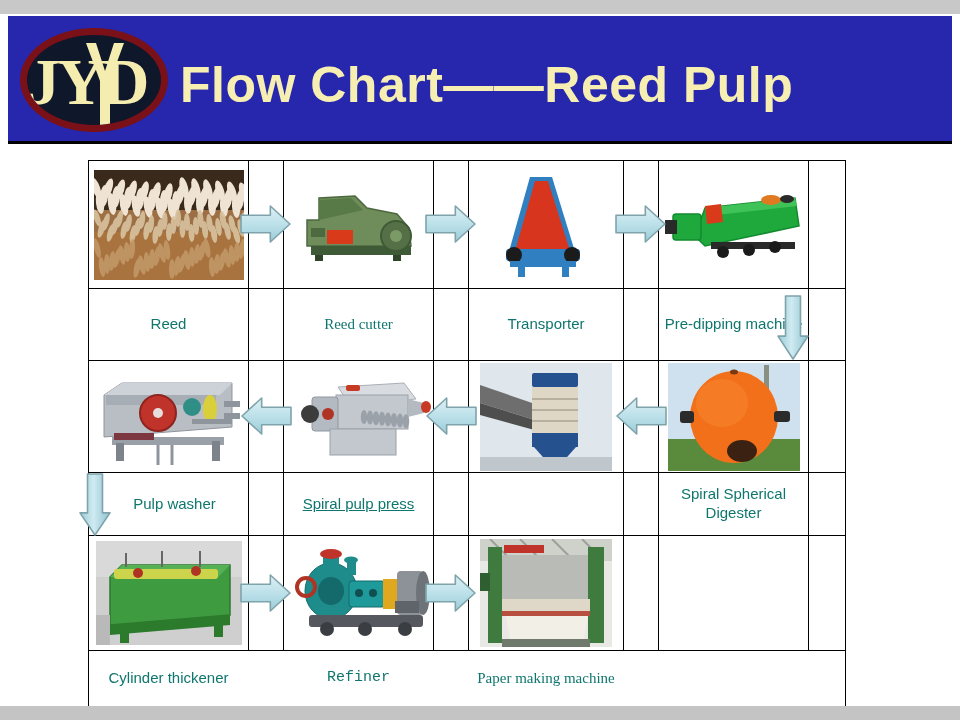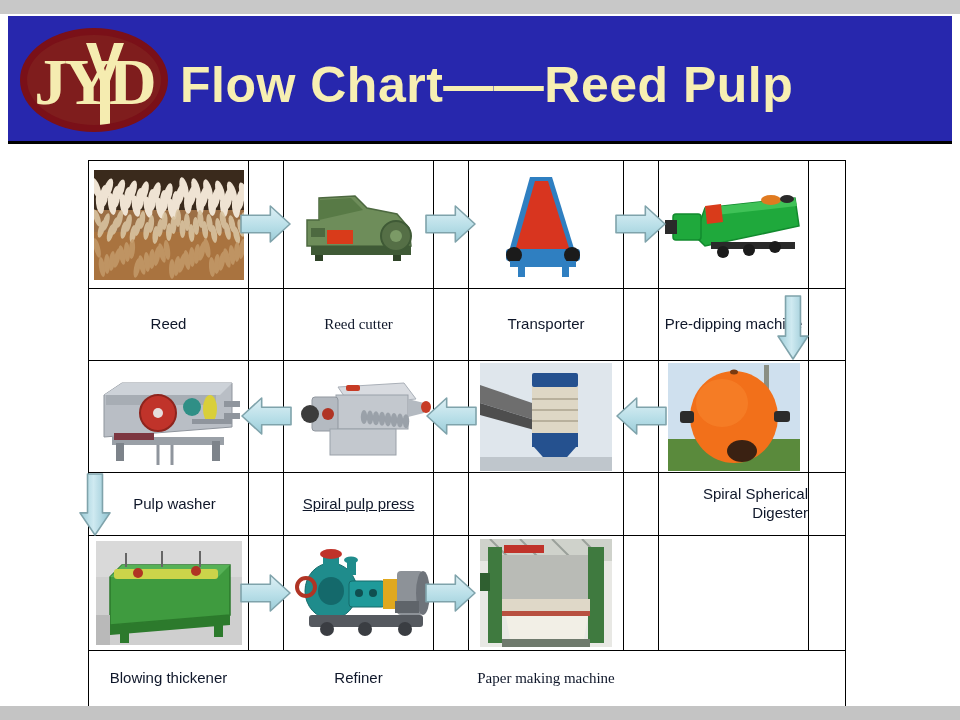--- a/index.html
+++ b/index.html
@@ -31,26 +31,26 @@
     width: 944px; height: 128px;
     background: #2727ad;
     border-bottom: 3px solid #000000;
     box-sizing: border-box;
   }
   .logo {
     position: absolute;
     left: 12px; top: 12px;
     width: 148px; height: 104px;
     border-radius: 50%;
-    background: #7f1d1d;
+    background: #0f172a;
     border: 7px solid #7a1018;
     box-sizing: border-box;
     display: flex;
     align-items: center;
-    justify-content: center;
+    justify-content: flex-start;
     overflow: hidden;
   }
   .logo-text {
     font-family: "Liberation Serif", serif;
     font-weight: bold;
     font-size: 66px;
     color: #f5ecb0;
     letter-spacing: -3px;
     line-height: 1;
     position: relative;
@@ -89,22 +89,22 @@
   .cell {
     position: absolute;
     box-sizing: border-box;
     display: flex;
     align-items: center;
     justify-content: center;
     overflow: hidden;
   }
   .label-cell {
     font-size: 15px;
-    color: #0f172a;
-    text-align: right;
+    color: #0f766e;
+    text-align: center;
     line-height: 1.25;
     font-family: "Liberation Sans", sans-serif;
   }
   .photo {
     width: 100%;
     height: 100%;
     display: flex;
     align-items: center;
     justify-content: center;
     position: relative;
@@ -438,21 +438,21 @@
     <line x1="30" y1="12" x2="30" y2="26" stroke="#666" stroke-width="2"></line>
     <line x1="66" y1="10" x2="66" y2="26" stroke="#666" stroke-width="2"></line>
     <line x1="104" y1="10" x2="104" y2="26" stroke="#666" stroke-width="2"></line>
     <path d="M14 84 L134 74 L134 84 L14 94 Z" fill="#2c7a2c"></path>
     <rect x="24" y="90" width="9" height="12" fill="#2c7a2c"></rect>
     <rect x="118" y="84" width="9" height="12" fill="#2c7a2c"></rect>
     <rect x="0" y="74" width="14" height="30" fill="#b9b9b9"></rect>
   </svg>
       </div>
     </div>
-    <div class="cell label-cell" style="left: 89px; top: 501px; width: 159px; height: 55px;">Blowing thickener</div>
+    <div class="cell label-cell" style="left: 89px; top: 501px; width: 159px; height: 55px;">Cylinder thickener</div>
     <div class="cell" style="left: 284px; top: 386px; width: 149px; height: 114px;">
       <div class="photo">
         <svg width="144" height="96" viewBox="0 0 144 96">
     <rect width="144" height="96" fill="#ffffff"></rect>
     <ellipse cx="44" cy="46" rx="26" ry="28" fill="#1f8c8c" stroke="#156b6b"></ellipse>
     <ellipse cx="44" cy="46" rx="13" ry="14" fill="#14696b"></ellipse>
     <rect x="36" y="10" width="16" height="12" fill="#1f8c8c"></rect>
     <ellipse cx="44" cy="9" rx="11" ry="5" fill="#c0332a"></ellipse>
     <rect x="60" y="16" width="9" height="14" fill="#1f8c8c"></rect>
     <ellipse cx="64" cy="15" rx="7" ry="3.5" fill="#1f8c8c"></ellipse>
@@ -464,21 +464,21 @@
     <rect x="110" y="26" width="26" height="44" rx="4" fill="#8d9298"></rect>
     <ellipse cx="136" cy="48" rx="7" ry="22" fill="#6e737a"></ellipse>
     <rect x="108" y="56" width="24" height="12" fill="#5f646a"></rect>
     <rect x="22" y="70" width="114" height="12" rx="3" fill="#55595f"></rect>
     <circle cx="40" cy="84" r="7" fill="#3a3d42"></circle>
     <circle cx="78" cy="84" r="7" fill="#3a3d42"></circle>
     <circle cx="118" cy="84" r="7" fill="#3a3d42"></circle>
   </svg>
       </div>
     </div>
-    <div class="cell label-cell" style="left: 284px; top: 501px; width: 149px; height: 55px;">Refiner</div>
+    <div class="cell label-cell" style="left: 284px; top: 501px; width: 149px; height: 55px; font-family: Liberation Mono, monospace;">Refiner</div>
     <div class="cell" style="left: 469px; top: 386px; width: 154px; height: 114px;">
       <div class="photo">
         <svg width="132" height="108" viewBox="0 0 132 108">
     <rect width="132" height="108" fill="#e8e8e4"></rect>
     <rect y="0" width="132" height="22" fill="#cfd2cb"></rect>
     <g stroke="#9aa09a" stroke-width="2">
       <line x1="10" y1="0" x2="30" y2="20"></line>
             <line x1="40" y1="0" x2="60" y2="20"></line>
       <line x1="72" y1="0" x2="92" y2="20"></line>
             <line x1="102" y1="0" x2="122" y2="20"></line>

